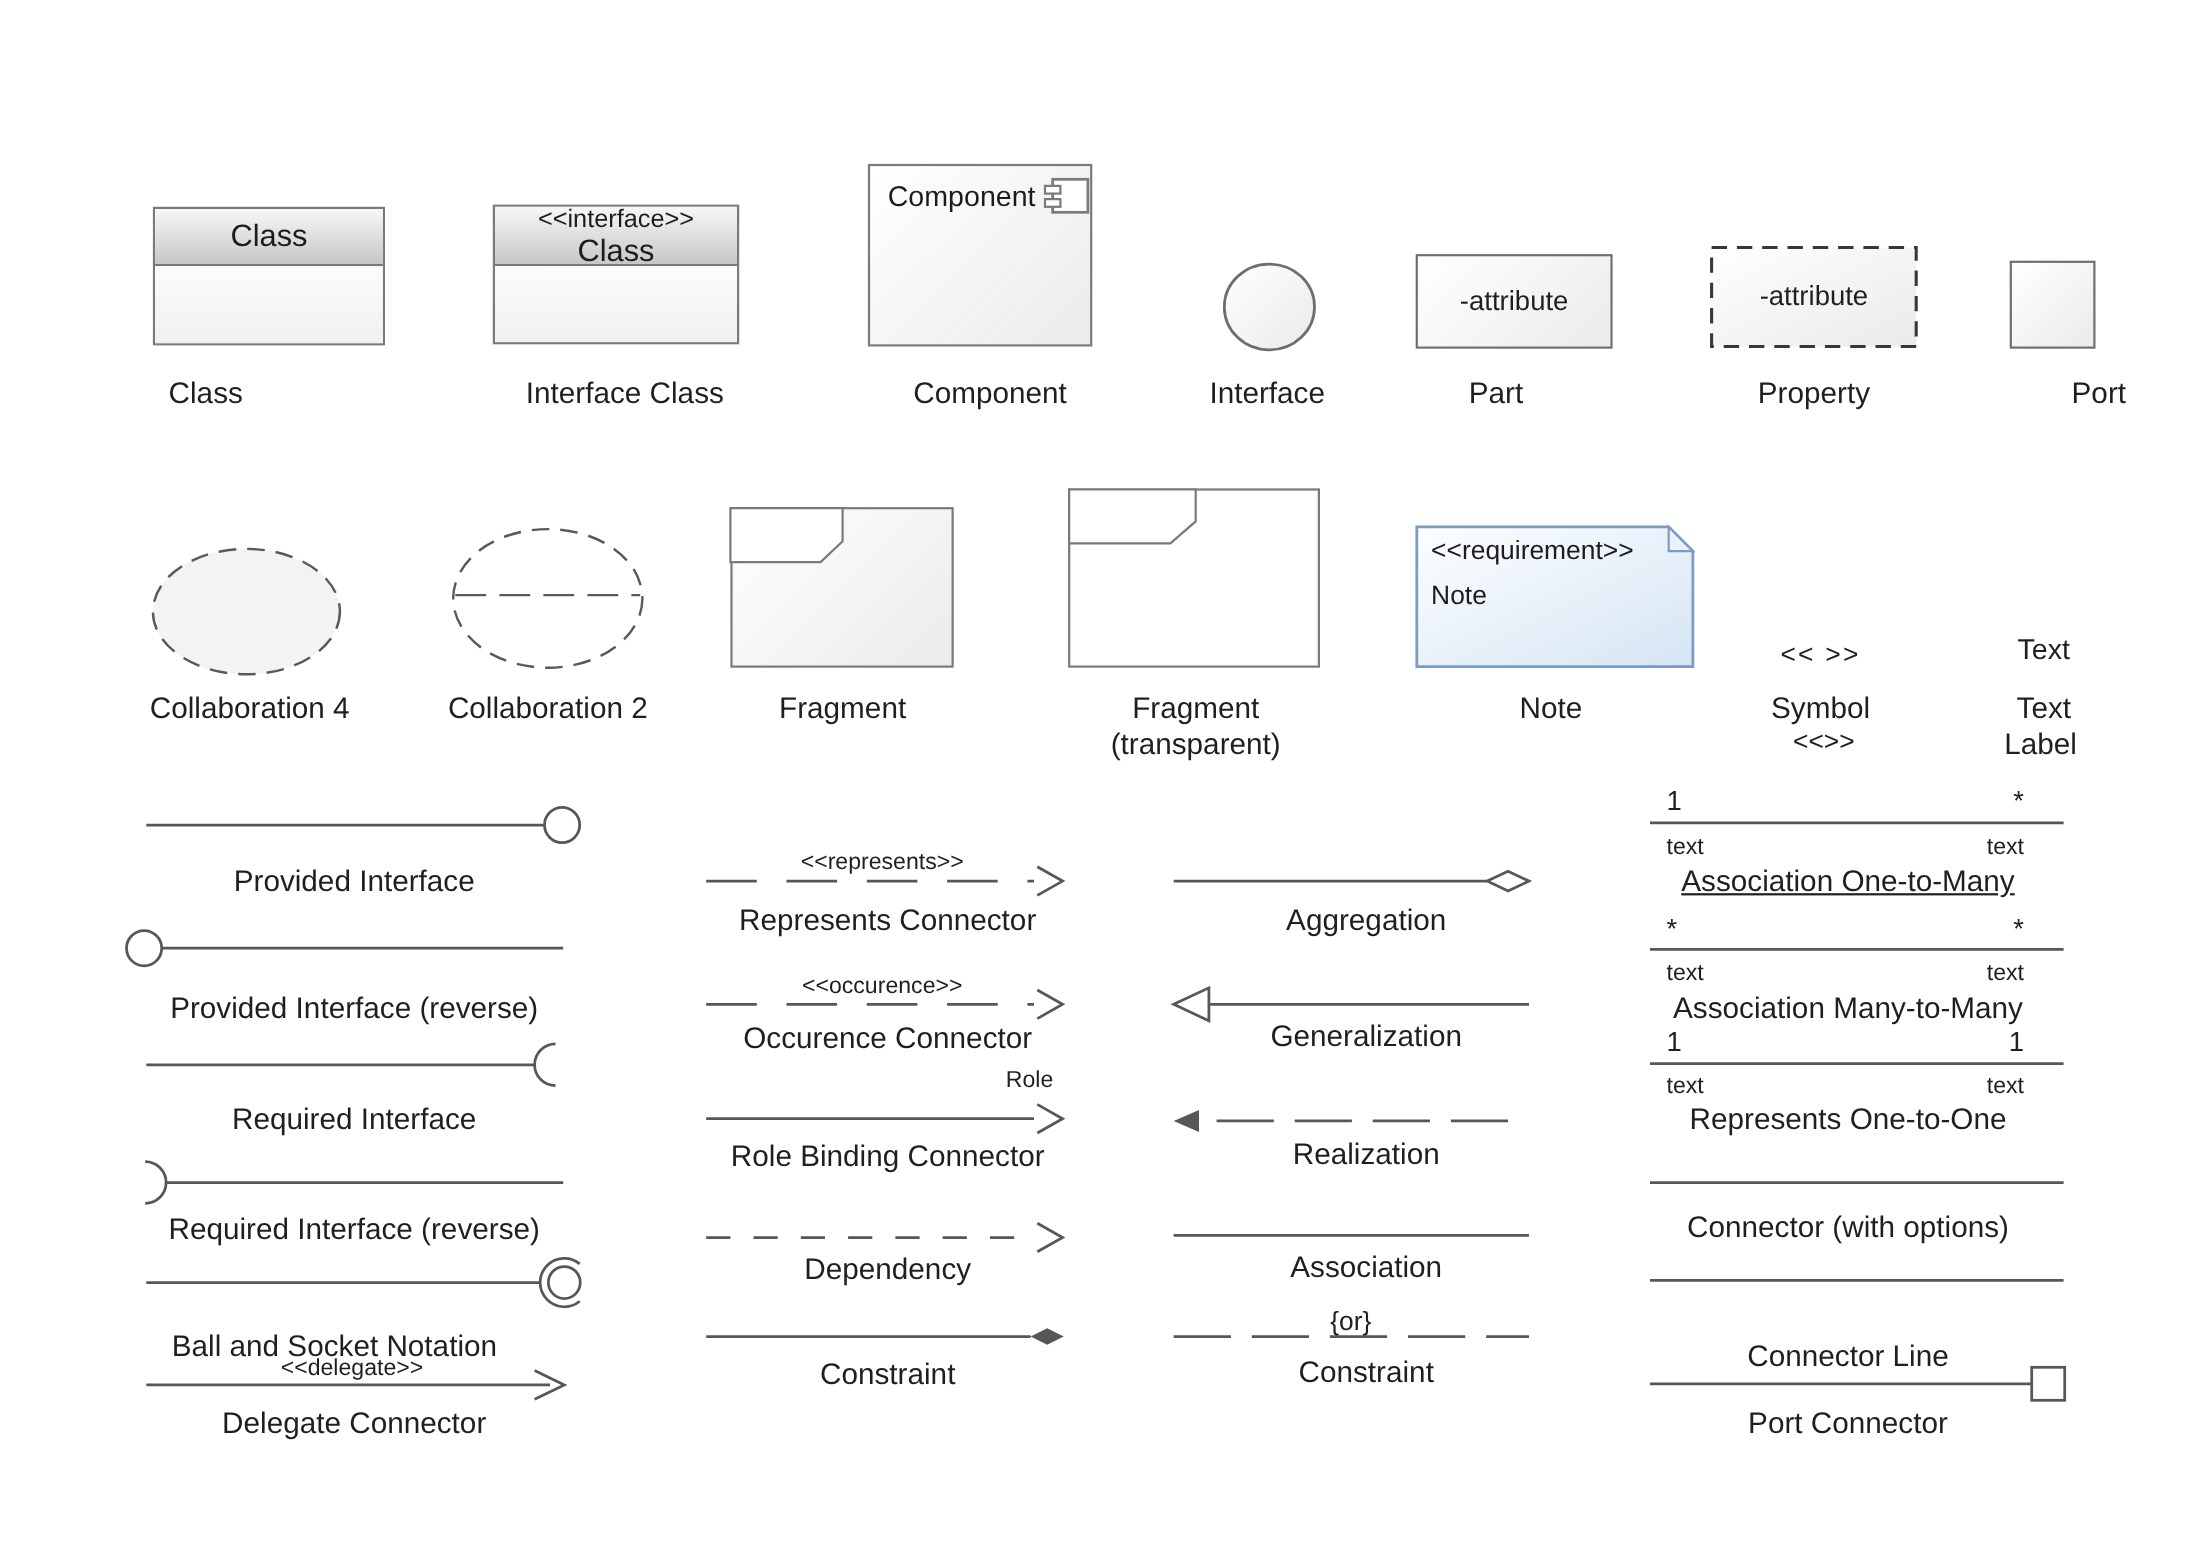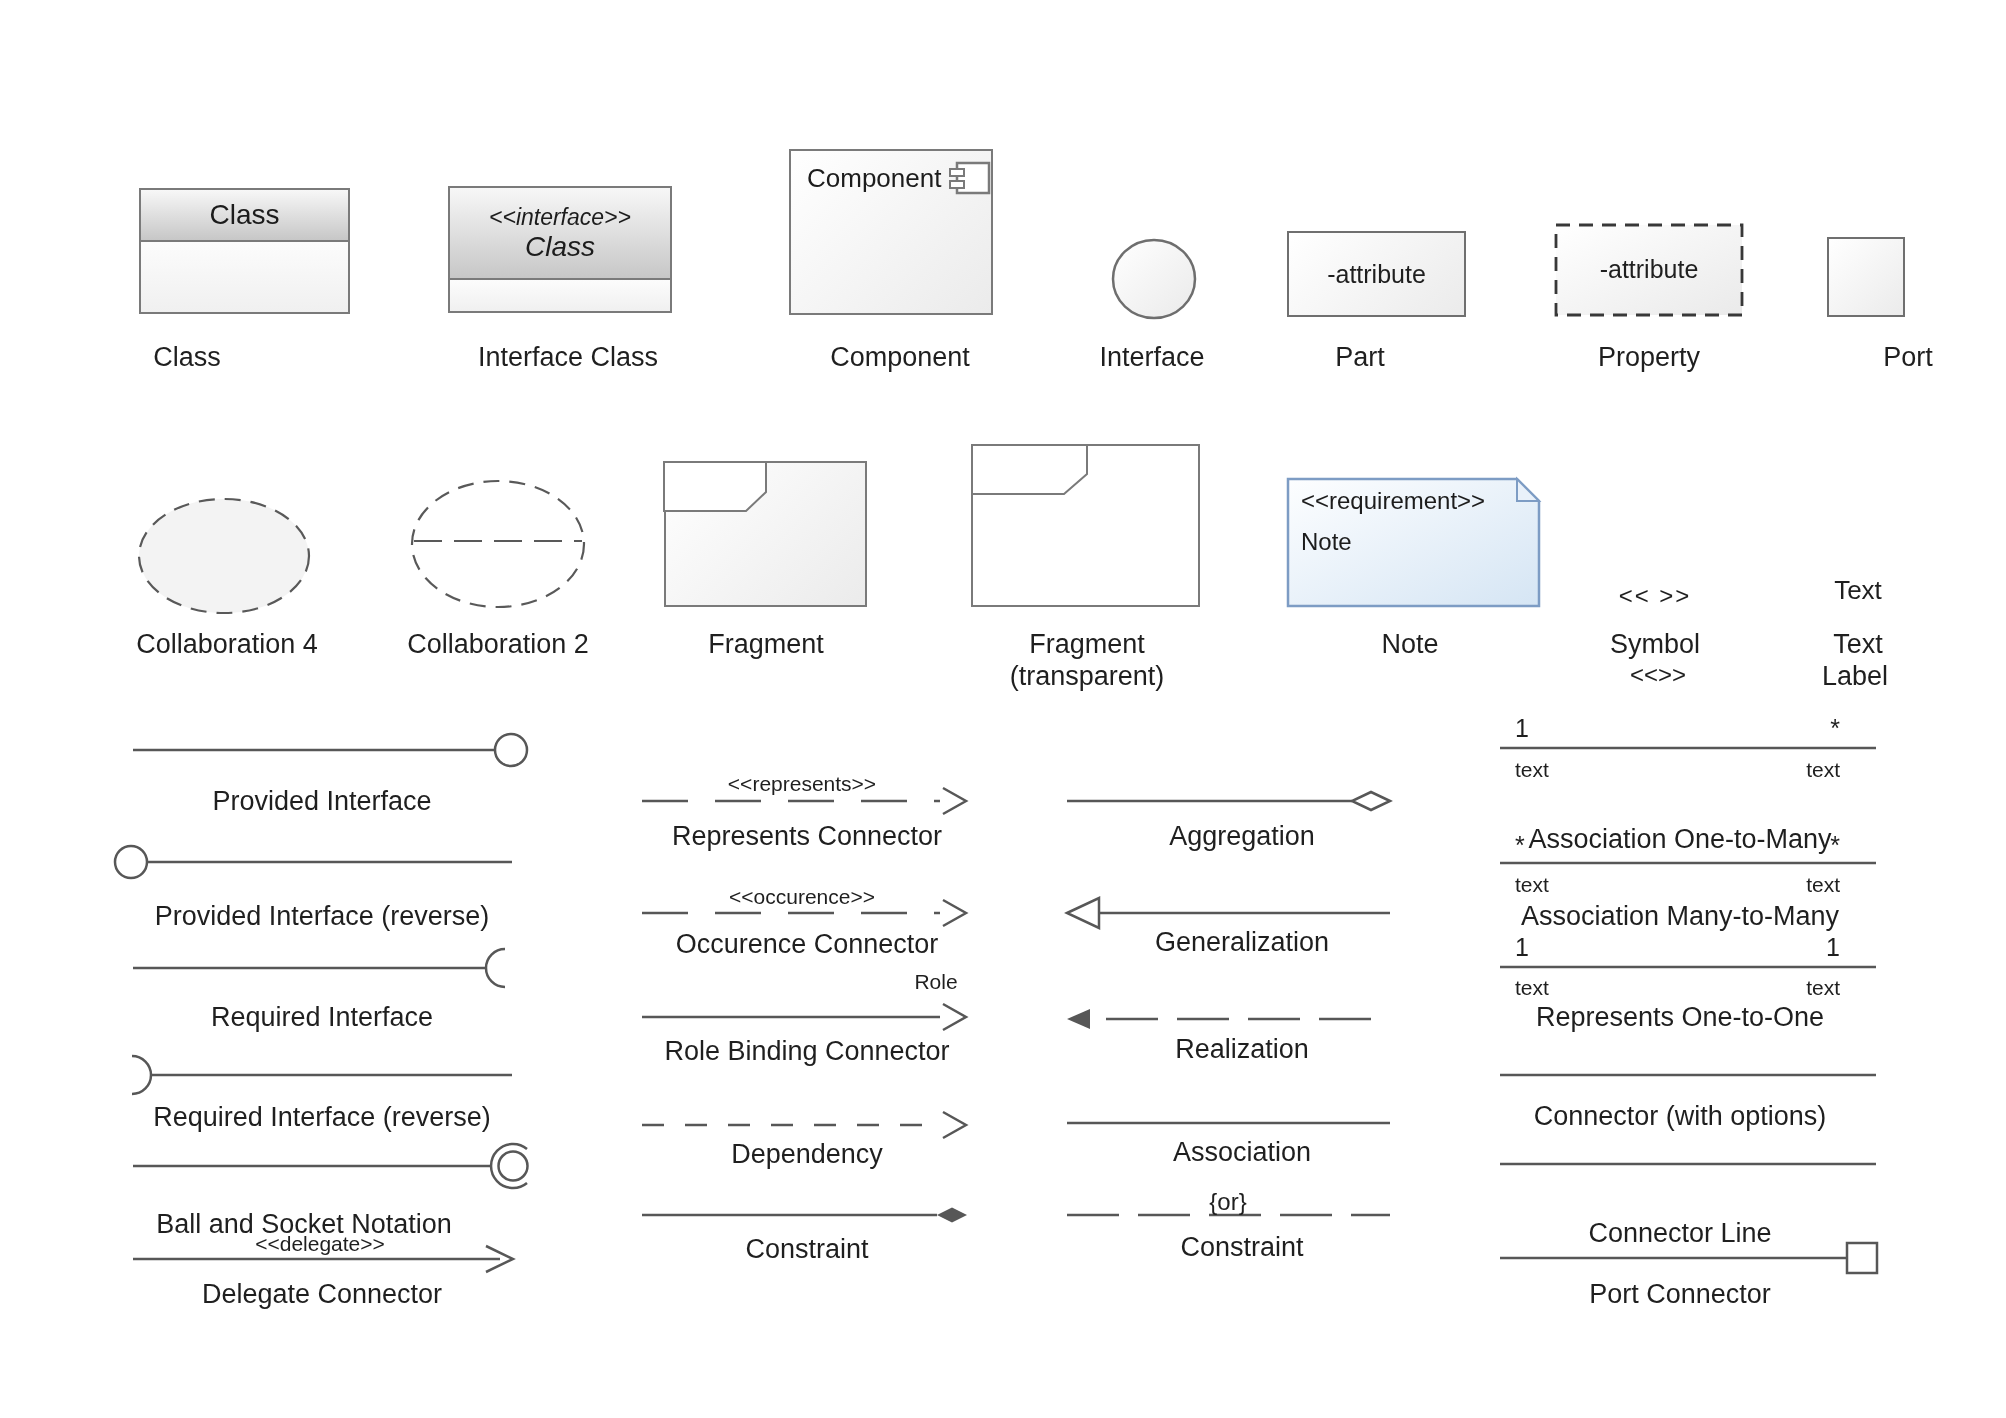--- a/index.html
+++ b/index.html
@@ -40,21 +40,21 @@
 <div class="canvas">
 
   <div class="shape box" style="left:139px;top:188px;width:211px;height:126px;">
     <div class="box-header" style="height:52px;">
       <span class="name-line">Class</span>
     </div>
     <div class="box-body"></div>
   </div>
 
   <div class="shape box" style="left:448px;top:186px;width:224px;height:127px;">
-    <div class="box-header" style="height:92px;font-style:italic;">
+    <div class="box-header" style="height:54px;">
       <span class="stereo-line">&lt;&lt;interface&gt;&gt;</span>
       <span class="name-line">Class</span>
     </div>
     <div class="box-body"></div>
   </div>
 
   <div class="shape box" style="left:789px;top:149px;width:204px;height:166px;">
     <span class="comp-title">Component</span>
   </div>
 
@@ -233,21 +233,21 @@
   <div class="cap" style="left:1242px;top:927px;">Generalization</div>
   <div class="cap" style="left:1242px;top:1034px;">Realization</div>
   <div class="cap" style="left:1242px;top:1137px;">Association</div>
   <div class="ann ann-c or-txt" style="left:1228px;top:1188px;">{or}</div>
   <div class="cap" style="left:1242px;top:1232px;">Constraint</div>
 
   <div class="ann mult" style="left:1515px;top:714px;">1</div>
   <div class="ann mult" style="right:166px;top:714px;text-align:right;">*</div>
   <div class="ann" style="left:1515px;top:758px;">text</div>
   <div class="ann" style="right:166px;top:758px;text-align:right;">text</div>
-  <div class="cap" style="left:1680px;top:824px;">Association One-to-Many</div>
+  <div class="cap" style="left:1680px;top:786px;text-decoration:underline;">Association One-to-Many</div>
 
   <div class="ann mult" style="left:1515px;top:831px;">*</div>
   <div class="ann mult" style="right:166px;top:831px;text-align:right;">*</div>
   <div class="ann" style="left:1515px;top:873px;">text</div>
   <div class="ann" style="right:166px;top:873px;text-align:right;">text</div>
   <div class="cap" style="left:1680px;top:901px;">Association Many-to-Many</div>
 
   <div class="ann mult" style="left:1515px;top:933px;">1</div>
   <div class="ann mult" style="right:166px;top:933px;text-align:right;">1</div>
   <div class="ann" style="left:1515px;top:976px;">text</div>

